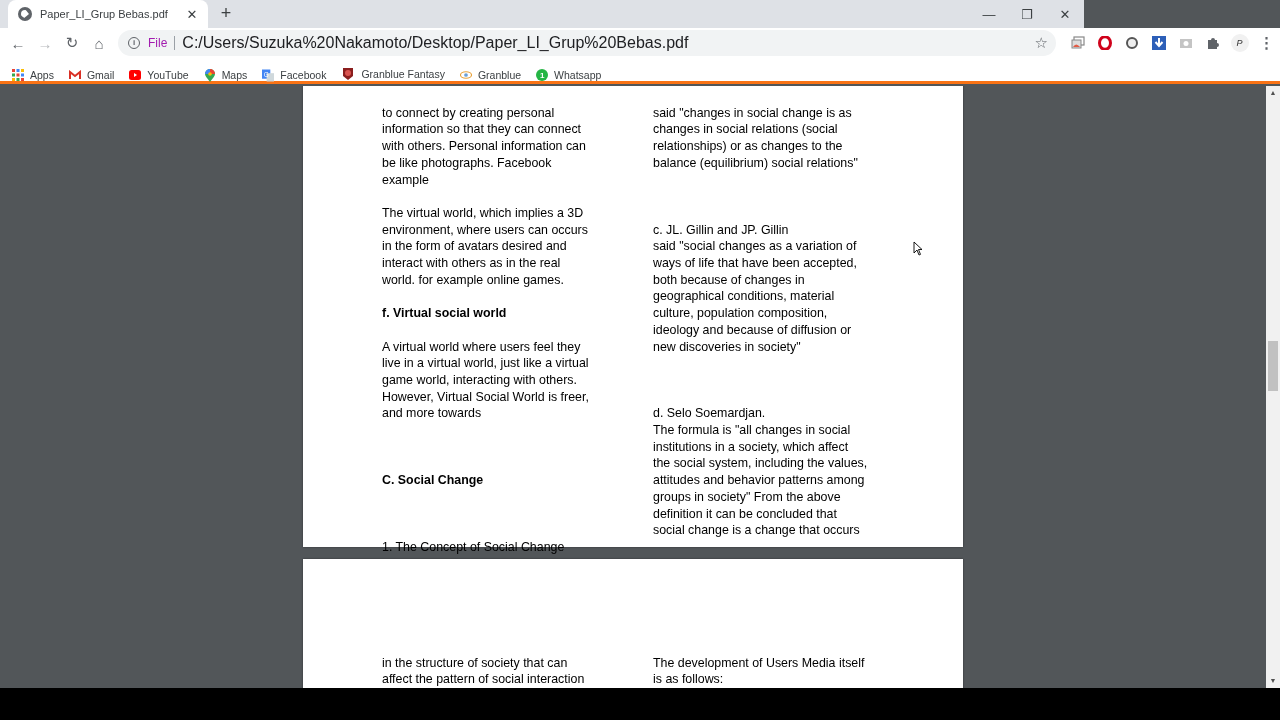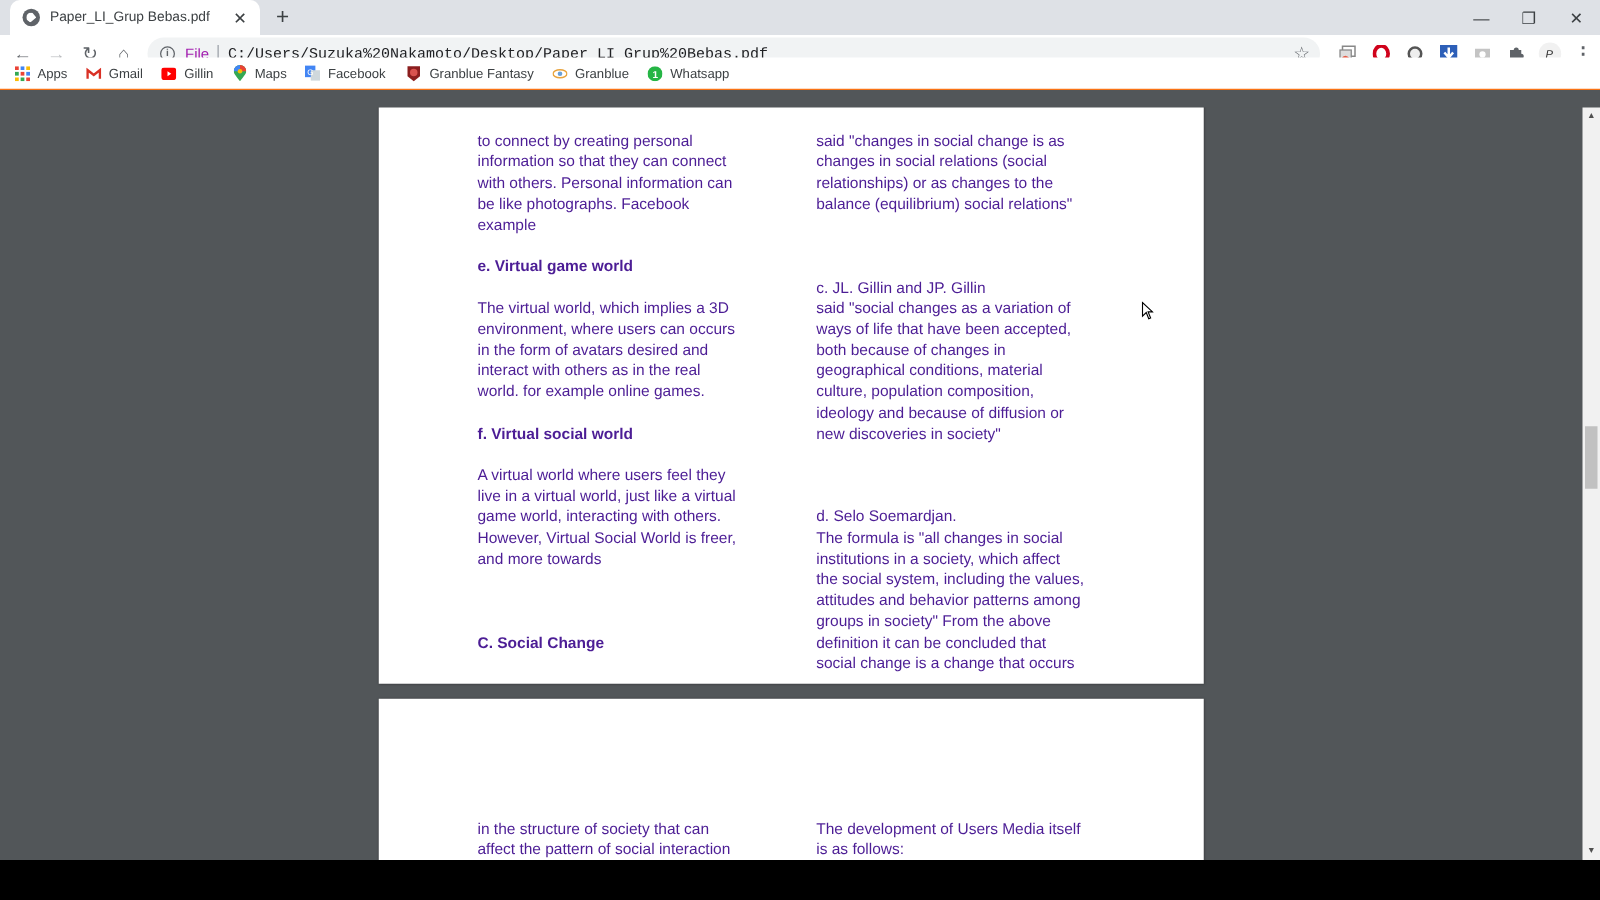--- a/index.html
+++ b/index.html
@@ -1,53 +1,53 @@
 <!DOCTYPE html>
 <html><head>
 <meta charset="utf-8">
 <style>
   * { box-sizing: border-box; margin: 0; padding: 0; }
   html, body { width: 1280px; height: 720px; overflow: hidden; background: #000; font-family: "Liberation Sans", sans-serif; }
   .window { position: absolute; left: 0; top: 0; width: 1280px; height: 688px; background: #525659; overflow: hidden; }
 
   
-  .tabstrip { position: absolute; left: 0; top: 0; width: 1280px; height: 28px; background: #dee1e6; }
+  .tabstrip { position: absolute; left: 0; top: 0; width: 1084px; height: 28px; background: #dee1e6; }
   .tab { position: absolute; left: 8px; top: 0; width: 200px; height: 28px; background: #fff; border-radius: 8px 8px 0 0; display: flex; align-items: center; padding: 0 8px 0 10px; }
   .tab-favicon { width: 14px; height: 14px; border-radius: 50%; background: #5f6368; margin-right: 8px; position: relative; flex: none; }
   .tab-favicon::after { content: ""; position: absolute; left: 3px; top: 3px; width: 8px; height: 8px; border-radius: 50%; background: #fff; clip-path: polygon(0 0, 60% 0, 100% 50%, 40% 100%, 0 70%); }
   .tab-title { font-size: 11px; color: #3c4043; flex: 1; white-space: nowrap; overflow: hidden; }
   .tab-close { font-size: 13px; color: #3c4043; width: 16px; text-align: center; cursor: pointer; }
   .new-tab { position: absolute; left: 216px; top: 3px; width: 20px; height: 20px; font-size: 18px; line-height: 20px; color: #3c4043; text-align: center; cursor: pointer; }
   .win-controls { position: absolute; right: 0; top: 0; height: 28px; display: flex; }
   .win-btn { width: 38px; height: 28px; display: flex; align-items: center; justify-content: center; font-size: 13px; color: #3c4043; cursor: pointer; }
 
   
   .toolbar { position: absolute; left: 0; top: 28px; width: 1280px; height: 30px; background: #fff; display: flex; align-items: center; }
   .nav-btn { width: 26px; height: 26px; display: flex; align-items: center; justify-content: center; font-size: 15px; color: #5f6368; cursor: pointer; margin-left: 1px; }
   .nav-btn.disabled { color: #b8babd; }
   .omnibox { position: absolute; left: 118px; top: 2px; width: 938px; height: 26px; background: #f1f3f4; border-radius: 13px; display: flex; align-items: center; padding-left: 10px; }
   .info-icon { width: 12px; height: 12px; border: 1.3px solid #5f6368; border-radius: 50%; font-size: 8px; line-height: 10px; text-align: center; color: #5f6368; font-weight: bold; margin-right: 8px; }
   .scheme { font-size: 12px; color: #a21caf; }
   .sep { width: 1px; height: 14px; background: #9aa0a6; margin: 0 7px; }
-  .url { font-size: 12px; color: #202124; white-space: nowrap; font-family: Liberation Mono, monospace; }
+  .url { font-size: 16px; color: #202124; white-space: nowrap; }
   .star { position: absolute; right: 8px; top: 4px; font-size: 15px; color: #5f6368; cursor: pointer; }
   .ext-row { position: absolute; left: 1064px; top: 0; height: 30px; display: flex; align-items: center; }
   .ext { width: 27px; height: 30px; display: flex; align-items: center; justify-content: center; cursor: pointer; }
 
   
-  .bookmarks { position: absolute; left: 0; top: 46px; width: 1280px; height: 26px; background: #fff; display: flex; align-items: center; padding-left: 12px; border-bottom: 1px solid #f97316; }
+  .bookmarks { position: absolute; left: 0; top: 58px; width: 1280px; height: 26px; background: #fff; display: flex; align-items: flex-end; padding-left: 12px; border-bottom: 3px solid #f97316; }
   .bm { display: flex; align-items: center; font-size: 10.5px; color: #3c4043; margin-right: 15px; cursor: pointer; white-space: nowrap; }
   .bm-icon { width: 12px; height: 12px; margin-right: 6px; flex: none; display: inline-flex; align-items: center; justify-content: center; }
 
   
   .viewer { position: absolute; left: 0; top: 86px; width: 1266px; height: 602px; background: #525659; overflow: hidden; }
   .page { position: absolute; left: 303px; width: 660px; background: #fff; box-shadow: 0 0 2px rgba(0,0,0,.4); }
   .page1 { top: -20px; height: 481px; }
   .page2 { top: 473px; height: 200px; }
-  .col { position: absolute; width: 240px; font-size: 12.4px; line-height: 16.7px; color: #4c1d95; white-space: pre-line; }
+  .col { position: absolute; width: 240px; font-size: 12.4px; line-height: 16.7px; color: #000000; white-space: pre-line; }
   .col.left { left: 79px; }
   .col.right { left: 350px; }
   .col p { margin: 0; }
   .col .b { font-weight: bold; }
   .gap { height: 16.7px; }
 
   .scrollbar { position: absolute; left: 1266px; top: 86px; width: 14px; height: 602px; background: #f1f1f1; }
   .sb-arrow { position: absolute; left: 0; width: 14px; height: 14px; font-size: 7px; color: #505050; text-align: center; line-height: 14px; cursor: pointer; }
   .sb-thumb { position: absolute; left: 2px; top: 255px; width: 10px; height: 50px; background: #c1c1c1; cursor: pointer; }
   .bottom-black { position: absolute; left: 0; top: 688px; width: 1280px; height: 32px; background: #000; }
@@ -154,21 +154,21 @@
       </span>
       <span>Gmail</span>
     </div>
     <div class="bm">
       <span class="bm-icon">
         <svg width="12" height="10" viewBox="0 0 12 10">
             <rect width="12" height="10" rx="2.5" fill="#ff0000"></rect>
             <path d="M5 3 L8 5 L5 7 Z" fill="#fff"></path>
           </svg>
       </span>
-      <span>Gillin</span>
+      <span>YouTube</span>
     </div>
     <div class="bm">
       <span class="bm-icon">
         <svg width="10" height="13" viewBox="0 0 10 13">
             <path d="M5 13 C2 9 0 7 0 5 A5 5 0 0 1 10 5 C10 7 8 9 5 13 Z" fill="#34a853"></path>
             <path d="M0 5 A5 5 0 0 1 5 0 L5 5 Z" fill="#4285f4"></path>
             <path d="M5 0 A5 5 0 0 1 10 5 L5 5 Z" fill="#ea4335"></path>
             <circle cx="5" cy="5" r="1.8" fill="#fbbc05"></circle>
           </svg>
       </span>
@@ -214,21 +214,20 @@
   </div>
 
   <div class="viewer">
     <div class="page page1">
       <div class="col left" style="top:22px">
         <p>to connect by creating personal
 information so that they can connect
 with others. Personal information can
 be like photographs. Facebook
 example</p>
-        <p class="b">e. Virtual game world</p>
         <p>The virtual world, which implies a 3D
 environment, where users can occurs
 in the form of avatars desired and
 interact with others as in the real
 world. for example online games.</p>
         <p class="b">f. Virtual social world</p>
         <p>A virtual world where users feel they
 live in a virtual world, just like a virtual
 game world, interacting with others.
 However, Virtual Social World is freer,

